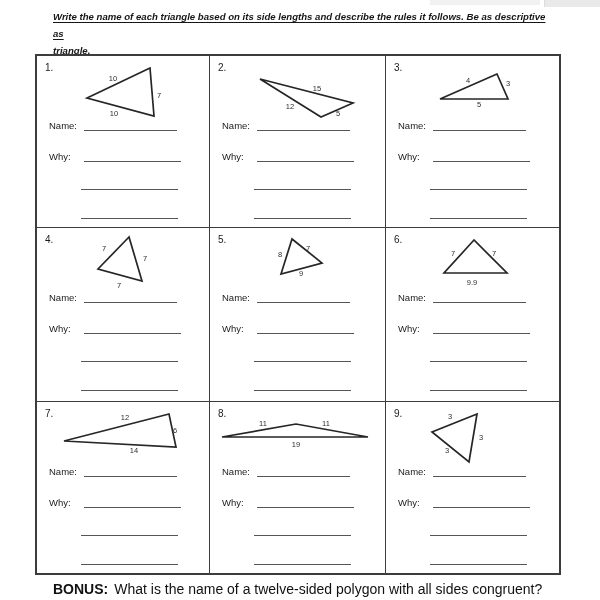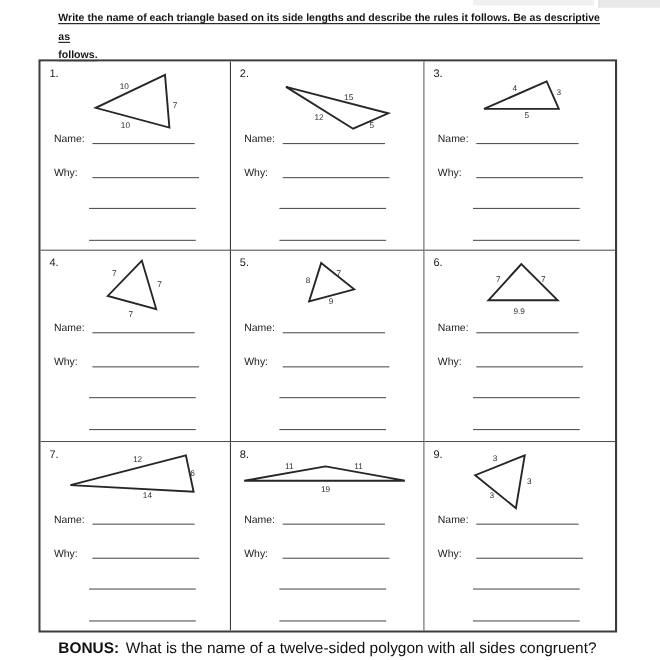--- a/index.html
+++ b/index.html
@@ -6,21 +6,21 @@
   .page{
     position:relative;width:600px;height:600px;background:#ffffff;overflow:hidden;
     font-family:"Liberation Sans",sans-serif;color:#1f1f1f;
   }
   
   .artifact-strip{position:absolute;left:430px;top:0;width:110px;height:5px;background:#f1f1f1;}
   .artifact-box{position:absolute;left:544px;top:0;width:56px;height:7px;background:#e9e9e9;border-left:1px solid #dcdcdc;}
 
   .instructions{
     position:absolute;left:53px;top:8px;width:502px;
-    font-size:9.6px;font-weight:600;line-height:17px;color:#161616;
+    font-size:9.6px;font-weight:600;line-height:17px;color:#161616;font-style:italic;
   }
   .instructions div{text-decoration:underline;text-underline-offset:2px;}
 
   .grid{
     position:absolute;left:35px;top:54px;width:522px;height:517px;
     border:2px solid #3c3c3c;
     display:grid;grid-template-columns:173px 176px 173px;grid-template-rows:172px 174px 171px;
   }
   .cell{position:relative;background:#fff;}
   .cell.bR{border-right:1.5px solid #3c3c3c;}
@@ -48,21 +48,21 @@
 </head>
 <body>
 
 <div class="page">
 
   <div class="artifact-strip"></div>
   <div class="artifact-box"></div>
 
   <div class="instructions">
     <div>Write the name of each triangle based on its side lengths and describe the rules it follows.  Be as descriptive as</div>
-    <div>follows.</div>
+    <div>triangle.</div>
   </div>
 
   <div class="grid">
 
     <div class="cell bR bB">
       <span class="num">1.</span>
       <svg class="tri" width="173" height="66" viewBox="0 0 173 66">
         <polygon points="113,10 50,40 117,58"></polygon>
         <text x="76" y="23" text-anchor="middle">10</text>
         <text x="120" y="40">7</text>

